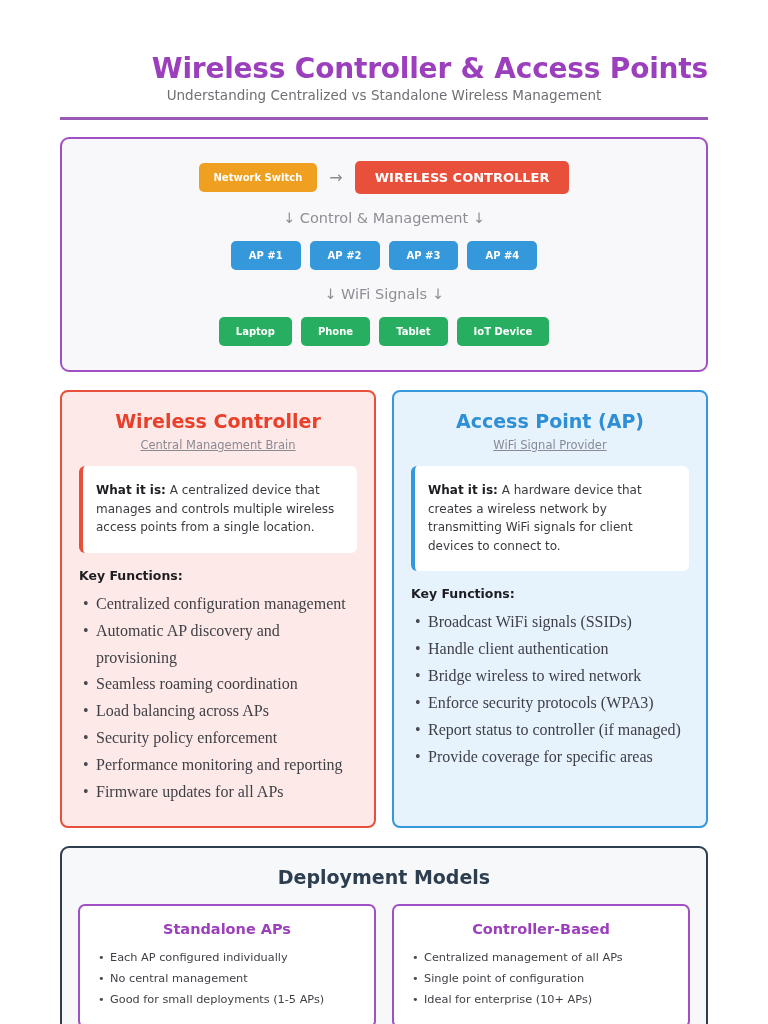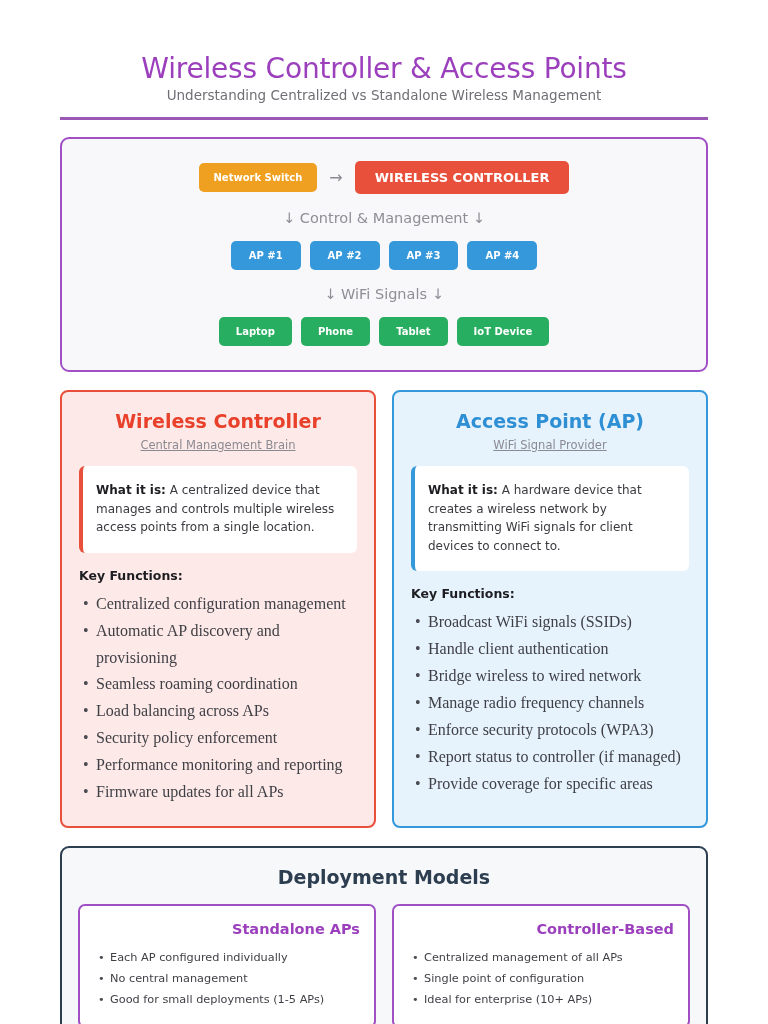--- a/index.html
+++ b/index.html
@@ -19,23 +19,24 @@
 
   
   .header {
     padding-top: 52px;
     text-align: center;
     border-bottom: 3px solid #9b59b6;
     padding-bottom: 14px;
   }
   .header h1 {
     font-size: 28px;
-    font-weight: normal;
+    font-weight: bold;
     color: #9b3fbd;
     letter-spacing: -0.2px;
+    text-align: right;
   }
   .header .subtitle {
     margin-top: 2px;
     font-size: 13.5px;
     color: #6f6f75;
     font-weight: normal;
   }
 
   
   .topology {
@@ -169,21 +170,21 @@
   }
   .dep-card {
     flex: 1;
     border: 2px solid #a04fc4;
     border-radius: 7px;
     background: #ffffff;
     padding: 15px 14px 16px;
     min-width: 0;
   }
   .dep-card h3 {
-    text-align: right;
+    text-align: center;
     font-size: 14.5px;
     font-weight: bold;
     color: #9b3fbd;
   }
   .dep-list {
     margin-top: 11px;
     list-style: none;
   }
   .dep-list li {
     position: relative;
@@ -259,21 +260,20 @@
       <h2>Access Point (AP)</h2>
       <div class="card-sub">WiFi Signal Provider</div>
       <div class="callout">
         <b>What it is:</b><span> A hardware device that creates a wireless network by transmitting WiFi signals for client devices to connect to.</span>
       </div>
       <div class="fn-title">Key Functions:</div>
       <ul class="fn-list">
         <li>Broadcast WiFi signals (SSIDs)</li>
         <li>Handle client authentication</li>
         <li>Bridge wireless to wired network</li>
-        <li>Manage radio frequency channels</li>
         <li>Enforce security protocols (WPA3)</li>
         <li>Report status to controller (if managed)</li>
         <li>Provide coverage for specific areas</li>
       </ul>
     </div>
 
   </div>
 
   <div class="deployment">
     <h2>Deployment Models</h2>

